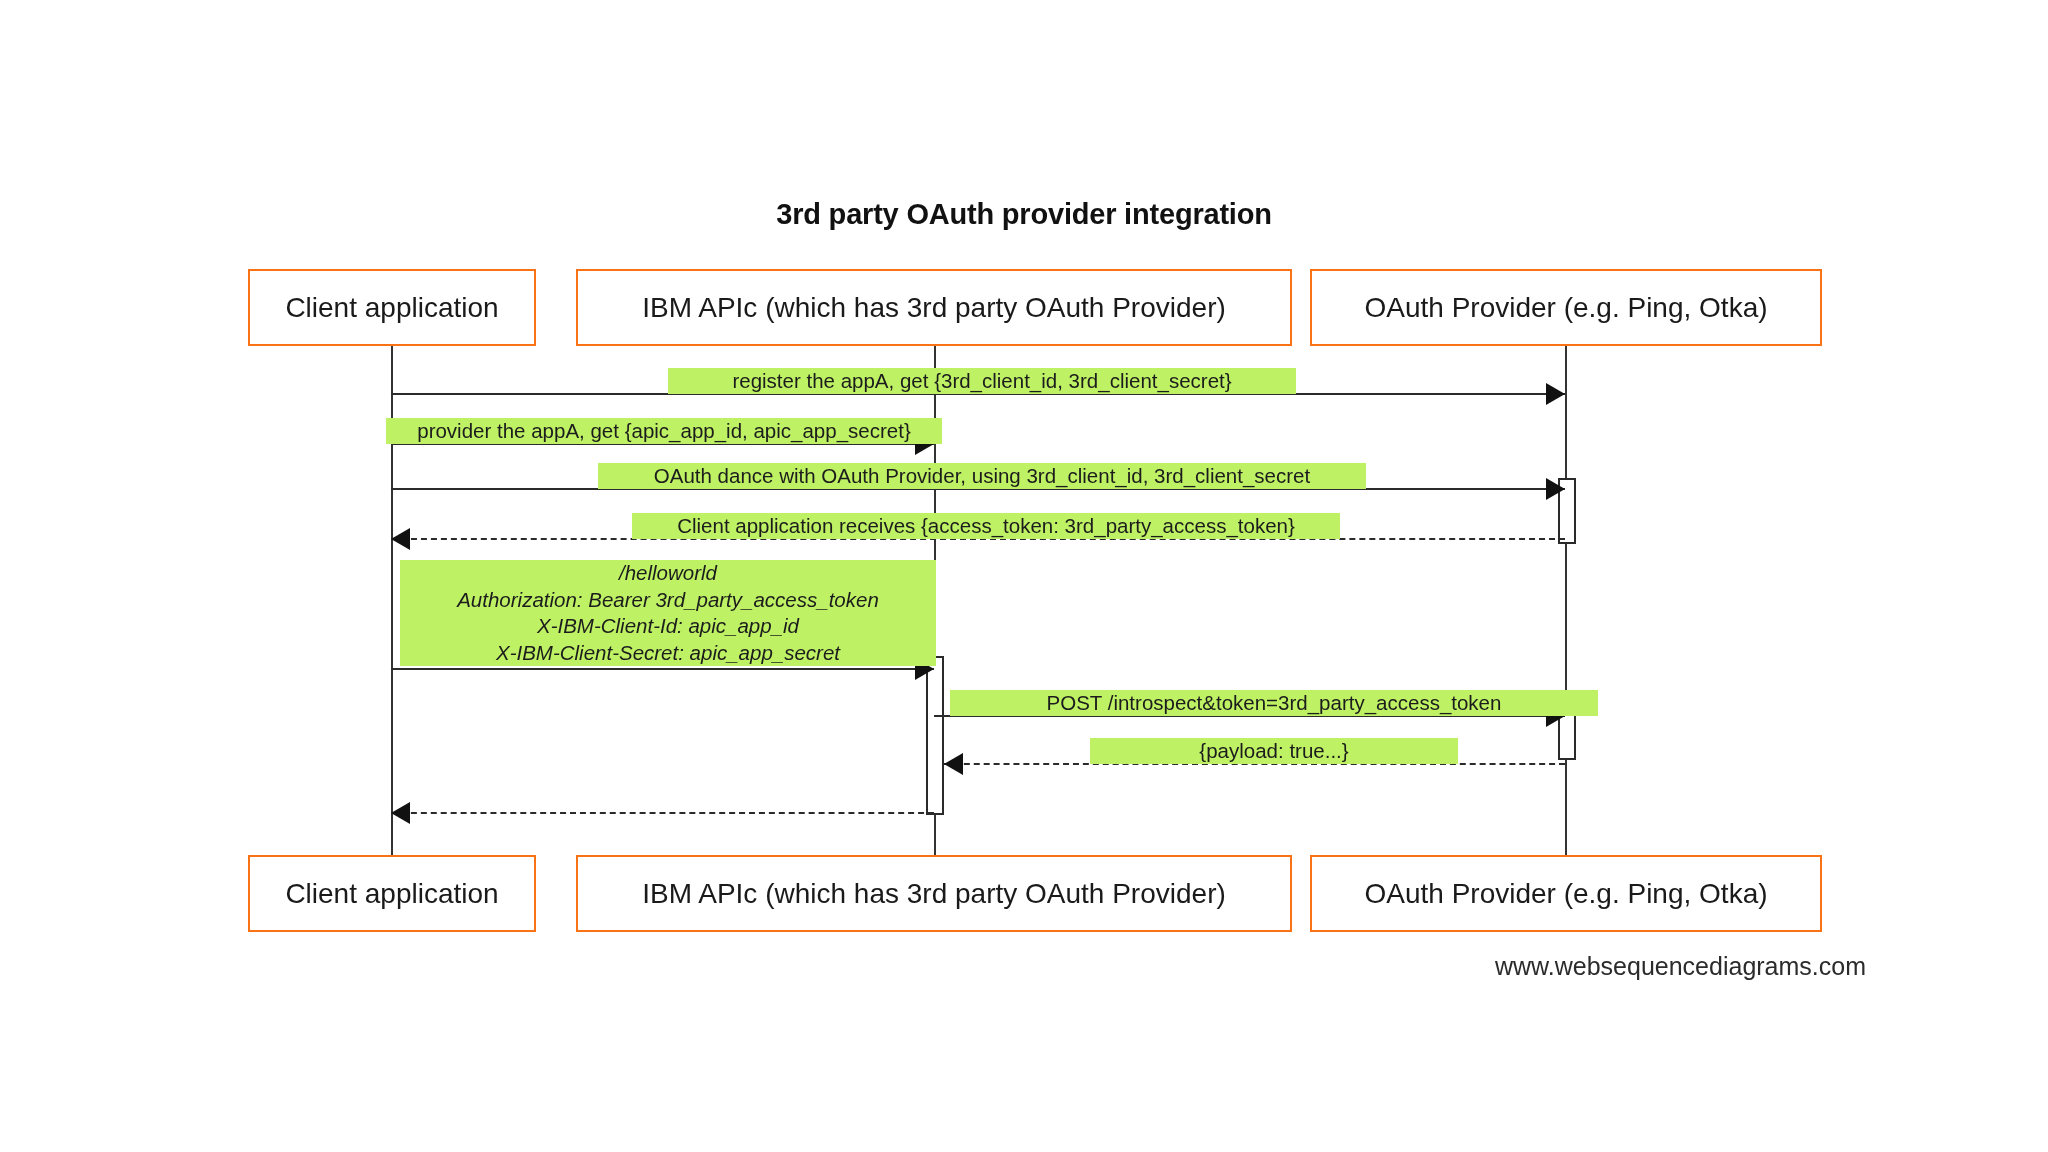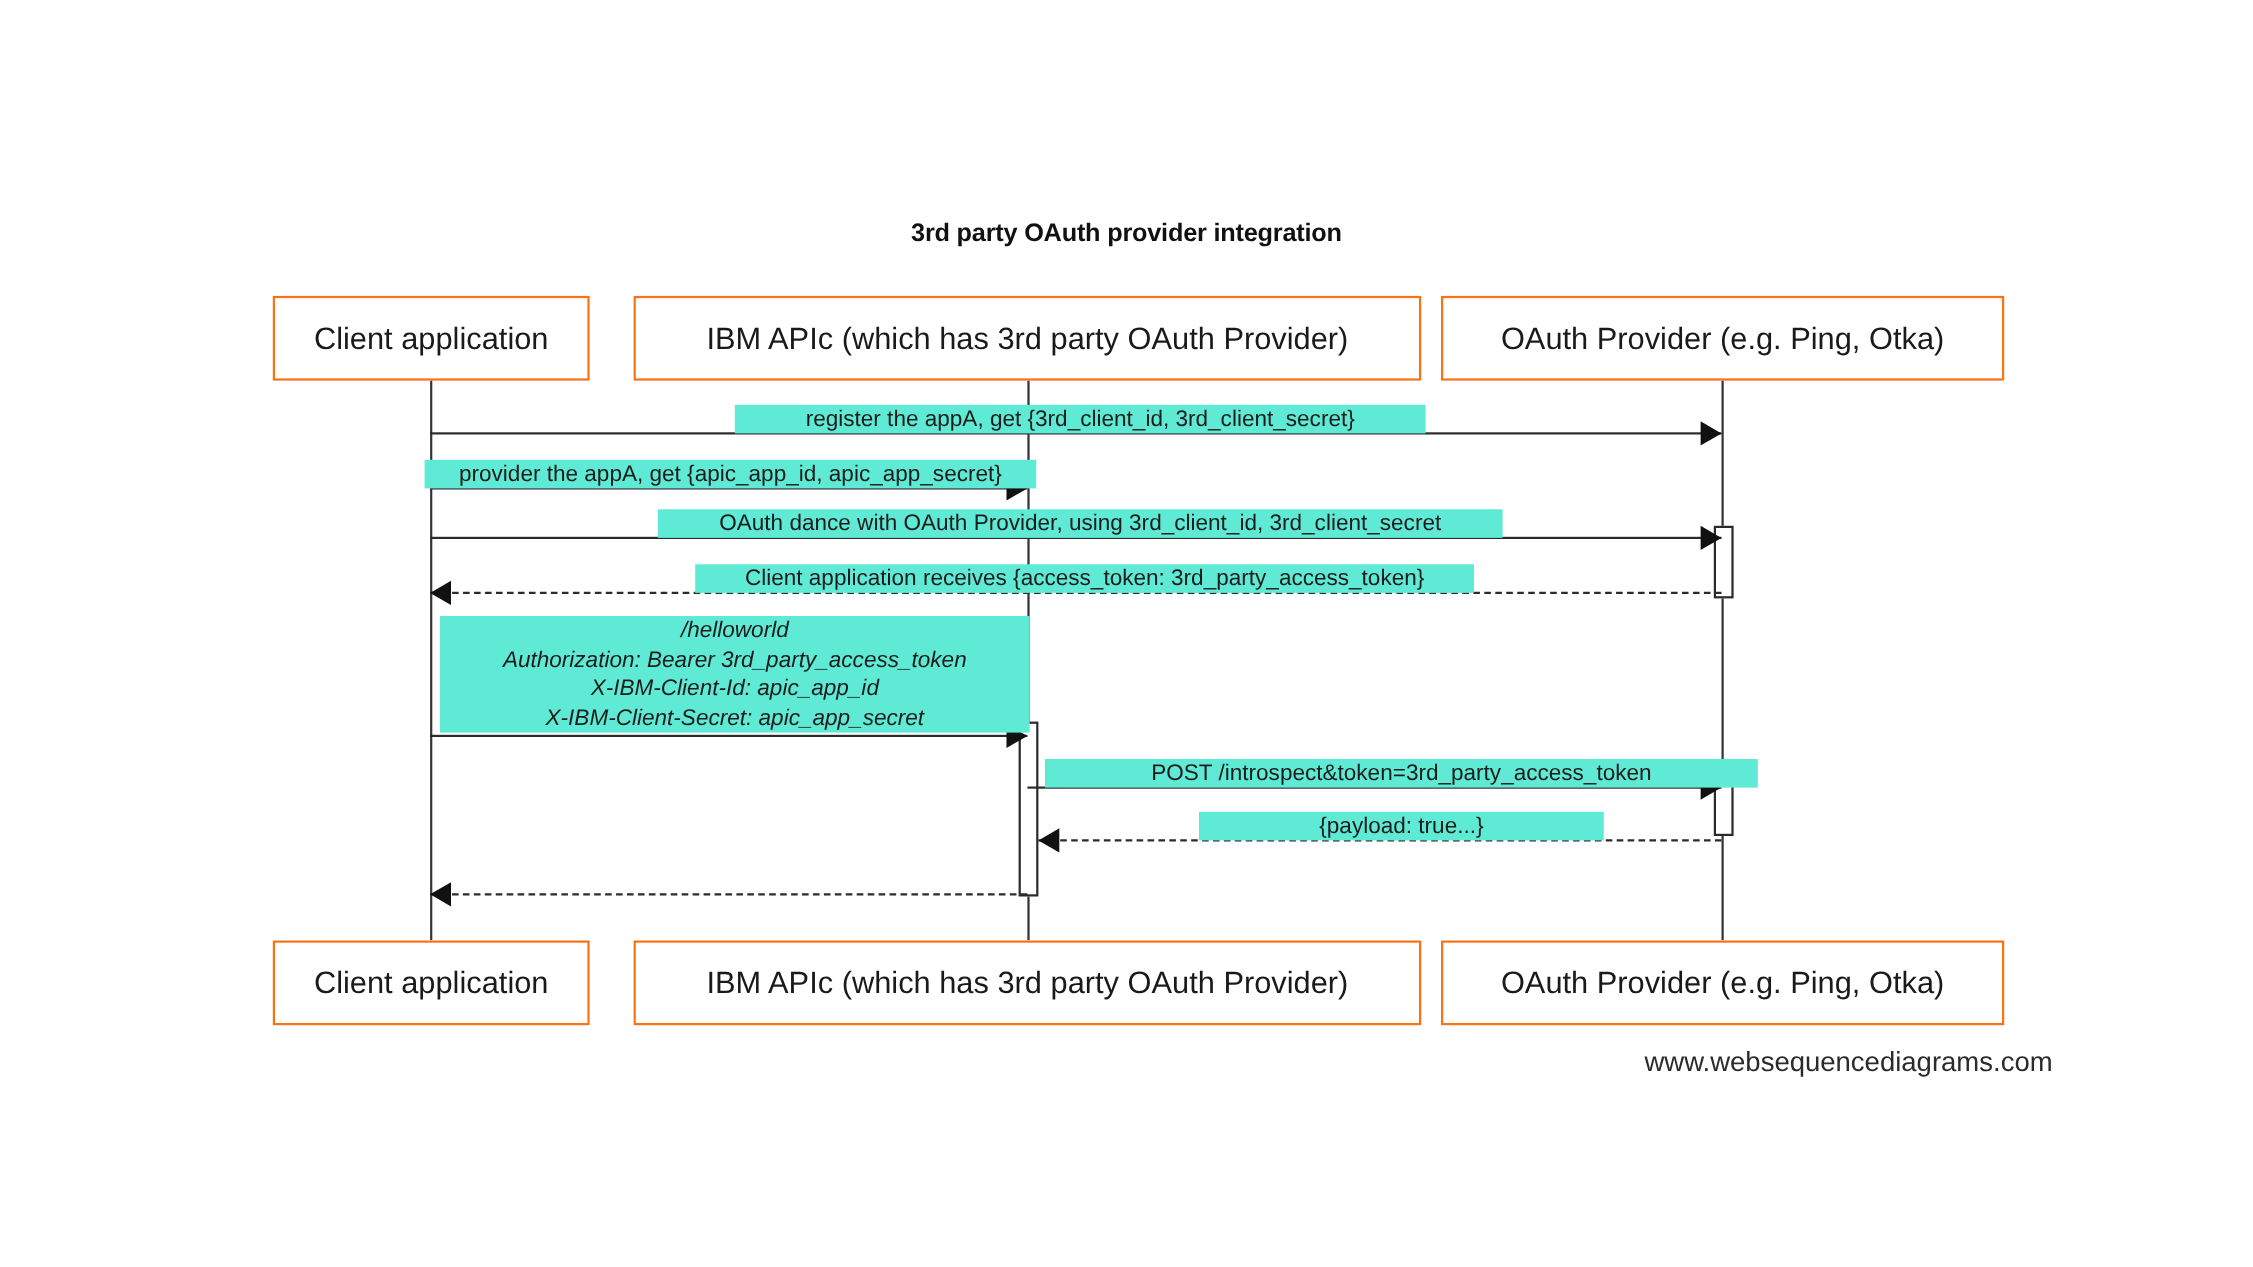--- a/index.html
+++ b/index.html
@@ -21,21 +21,21 @@
     top: 0;
     width: 2048px;
     height: 1152px;
   }
   .diagram-title {
     position: absolute;
     left: 0;
     top: 198px;
     width: 2048px;
     text-align: center;
-    font-size: 23px;
+    font-size: 29px;
     font-weight: bold;
     letter-spacing: -0.2px;
     color: #111111;
   }
   .participant-box {
     position: absolute;
     box-sizing: border-box;
     border: 2px solid #f97316;
     background: #ffffff;
     display: flex;
@@ -84,21 +84,21 @@
     border-bottom: 11px solid transparent;
     border-right: 19px solid #111111;
   }
   .msg-label {
     position: absolute;
     font-size: 20.5px;
     color: #1c1c1c;
     white-space: pre;
     text-align: center;
     line-height: 26px;
-    background: #5eead4;
+    background: #bef264;
     padding: 0 4px;
     z-index: 7;
   }
   .msg-label.multiline {
     line-height: 26.5px;
     font-style: italic;
   }
   .footer-credit {
     position: absolute;
     font-size: 25px;

